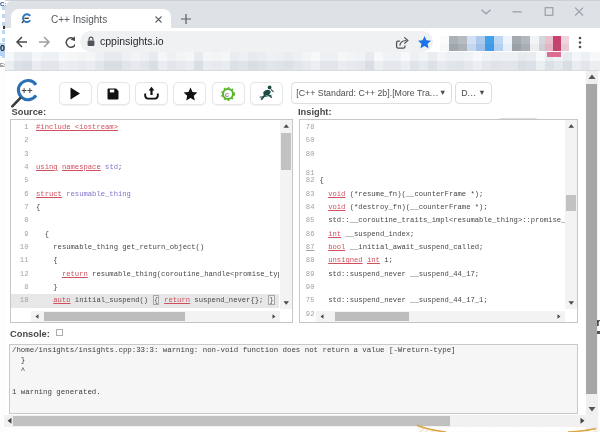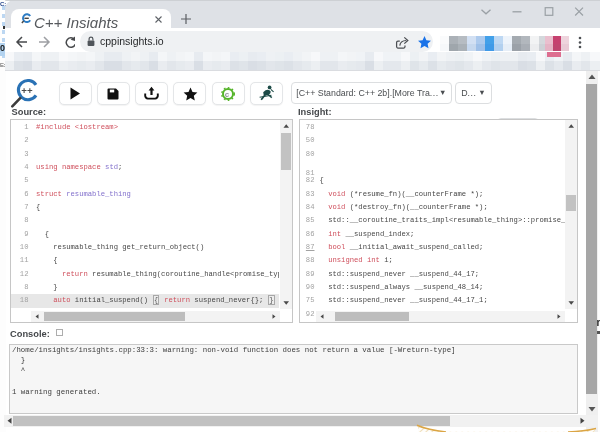--- a/index.html
+++ b/index.html
@@ -1,20 +1,20 @@
 <!DOCTYPE html>
 <html><head><meta charset="utf-8"><style>
 *{margin:0;padding:0;box-sizing:border-box;}
 html,body{width:600px;height:432px;overflow:hidden;background:#fff;
  font-family:"Liberation Sans",sans-serif;}
 .ab{position:absolute;}
 .mono{font-family:"Liberation Mono",monospace;white-space:pre;}
 .cl{position:absolute;left:36px;font-size:7.2px;line-height:13.35px;height:13.35px;color:#474747;font-family:"Liberation Mono",monospace;white-space:pre;}
 .ln{position:absolute;font-size:7.2px;line-height:13.35px;height:13.35px;color:#a2a2a2;font-family:"Liberation Mono",monospace;text-align:right;}
-.k{color:#cf4f5c;}
+.k{color:#cf4f5c;text-decoration:underline;}
 .t{color:#8270cc;}
 .bx{border:1px solid #a8a8a8;background:#ededed;color:#555;margin:0 0.5px;}
 .btn{position:absolute;top:82px;height:23px;background:#fff;border:1px solid #e4e6e8;border-radius:5px;box-shadow:0 0.5px 1px rgba(0,0,0,0.05);}
 .dd{position:absolute;top:82px;height:22px;background:#fff;border:1px solid #dcdee0;border-radius:4px;color:#4a4d50;font-size:8.8px;line-height:20px;}
 .lbl{position:absolute;font-weight:bold;font-size:9.3px;color:#45484b;}
 .sb-track{background:#f4f4f4;}
 </style></head><body>
 
 <div class="ab" style="left:0;top:0;width:6px;height:432px;background:#fdfdfd;"></div>
 <div class="ab" style="left:2px;top:2px;width:4px;height:56px;background:repeating-linear-gradient(180deg,#ffffff 0 4px,#bcd7f2 4px 8px);"></div>
@@ -23,21 +23,21 @@
 <div class="ab" style="left:0;top:43px;width:6px;height:13px;overflow:hidden;font-size:9px;font-weight:bold;color:#1b1b1b;background:#b3d3f0;">0</div>
 <div class="ab" style="left:0;top:62px;width:8px;height:8px;overflow:hidden;font-size:6px;color:#555;">Ex</div>
 <div class="ab" style="left:5px;top:0;width:595px;height:28px;background:#dee1e6;border-top-left-radius:9px;"></div>
 <div class="ab" style="left:5px;top:0;width:595px;height:1px;background:#cdd0d4;border-top-left-radius:9px;"></div>
 <div class="ab" style="left:10.5px;top:9px;width:160px;height:19px;background:#fff;border-radius:8px 8px 0 0;"></div>
 <svg class="ab" style="left:21px;top:13px;" width="11" height="11" viewBox="0 0 11 11">
 <path d="M9.2 3.1 A 3.9 3.9 0 1 0 9.2 7.2" fill="none" stroke="#2c7cc4" stroke-width="1.9"></path>
 <rect x="3.4" y="4.6" width="4.4" height="1.4" fill="#444"></rect>
 <path d="M2.6 8.0 L0.9 9.9" stroke="#4a4a4a" stroke-width="1.5"></path>
 </svg>
-<div class="ab" style="left:34px;top:14px;font-size:15px;color:#55585c;font-style:italic;">C++ Insights</div>
+<div class="ab" style="left:51px;top:14px;font-size:10px;color:#55585c;">C++ Insights</div>
 <svg class="ab" style="left:154px;top:14.5px;" width="9" height="9" viewBox="0 0 9 9">
 <path d="M1.5 1.5 L7.5 7.5 M7.5 1.5 L1.5 7.5" stroke="#5f6368" stroke-width="1.1"></path>
   </svg>
 <svg class="ab" style="left:180px;top:13px;" width="12" height="12" viewBox="0 0 12 12">
 <path d="M6 1 V11 M1 6 H11" stroke="#5a5e63" stroke-width="1.2"></path>
   </svg>
 <svg class="ab" style="left:479px;top:5px;" width="112" height="13" viewBox="0 0 112 13">
 <path d="M2.5 4.8 L7 8.8 L11.5 4.8" fill="none" stroke="#9aa0a5" stroke-width="1.3"></path>
 <path d="M33.5 6.8 H42.5" stroke="#9aa0a5" stroke-width="1.3"></path>
 <rect x="66.2" y="2.7" width="7.6" height="7.6" fill="none" stroke="#9aa0a5" stroke-width="1.2"></rect>
@@ -324,21 +324,20 @@
 <div class="cl" style="left:20px;top:94.75px;">  std::__coroutine_traits_impl&lt;resumable_thing&gt;::promise_type __promise;</div>
 <div class="ln" style="left:2px;top:108.10px;width:13px;">86</div>
 <div class="cl" style="left:20px;top:108.10px;">  <span class="k">int</span> __suspend_index;</div>
 <div class="ln" style="left:2px;top:121.45px;width:13px;text-decoration:underline;">87</div>
 <div class="cl" style="left:20px;top:121.45px;">  <span class="k">bool</span> __initial_await_suspend_called;</div>
 <div class="ln" style="left:2px;top:134.80px;width:13px;">88</div>
 <div class="cl" style="left:20px;top:134.80px;">  <span class="k">unsigned</span> <span class="k">int</span> i;</div>
 <div class="ln" style="left:2px;top:148.15px;width:13px;">89</div>
 <div class="cl" style="left:20px;top:148.15px;">  std::suspend_never __suspend_44_17;</div>
 <div class="ln" style="left:2px;top:161.50px;width:13px;">90</div>
-<div class="cl" style="left:20px;top:161.50px;">  std::suspend_always __suspend_48_14;</div>
 <div class="ln" style="left:2px;top:174.85px;width:13px;">75</div>
 <div class="cl" style="left:20px;top:174.85px;">  std::suspend_never __suspend_44_17_1;</div>
 <div class="ln" style="left:2px;top:188.20px;width:13px;">92</div>
 <div class="cl" style="left:20px;top:188.20px;">};</div>
 </div>
 <div class="ab sb-track" style="left:279.5px;top:119.5px;width:12.5px;height:189.0px;background:#f3f3f3;"></div>
 <svg class="ab" style="left:279.5px;top:119.5px;" width="12.5" height="12" viewBox="0 0 12 12">
     <path d="M6 4.2 L8.8 7.8 H3.2 Z" fill="#4a4a4a"></path>
   </svg>
 <svg class="ab" style="left:279.5px;top:296.5px;" width="12.5" height="12" viewBox="0 0 12 12">

